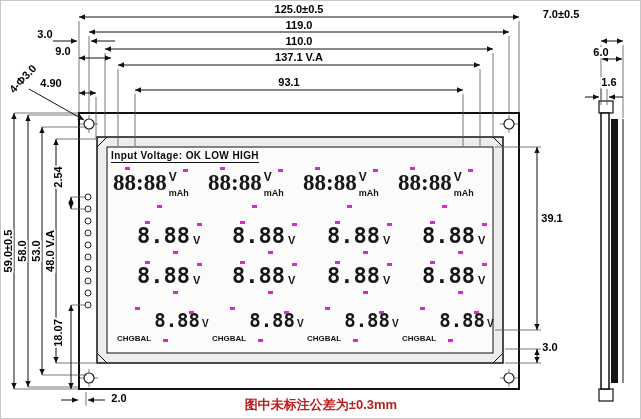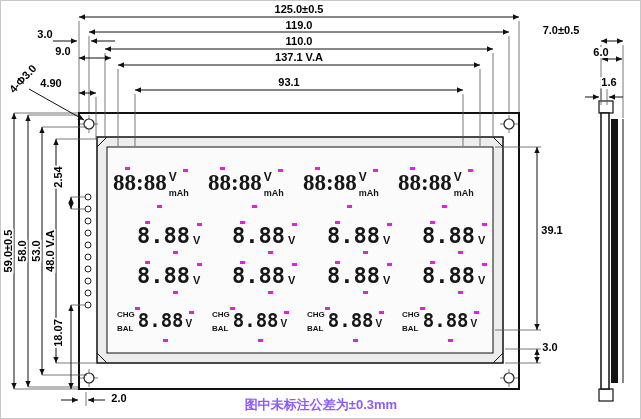--- a/index.html
+++ b/index.html
@@ -9,34 +9,34 @@
     border:1px solid #c8c8c8;box-sizing:border-box;
   }
   .layer{position:absolute;left:0;top:0;}
   
   .dl{position:absolute;transform:translateX(-50%);font-size:11px;font-weight:bold;
       color:#000;white-space:nowrap;line-height:1;background:#fff;padding:0 1px;}
   .dr{position:absolute;transform:translate(-50%,-50%) rotate(-90deg);font-size:11px;
       font-weight:bold;color:#000;white-space:nowrap;line-height:1;background:#fff;padding:0 1px;}
   .diag{transform:translate(-50%,-50%) rotate(-47deg);}
   .footer{position:absolute;transform:translateX(-50%);font-size:13px;font-weight:bold;
-      color:#8b5cf6;white-space:nowrap;line-height:1;}
+      color:#b91c1c;white-space:nowrap;line-height:1;}
   
   .lcd-header{position:absolute;left:110px;top:149px;font-size:10px;font-weight:bold;
       color:#0a0a0a;letter-spacing:.4px;border-bottom:1.5px solid #111;padding-bottom:1px;}
   .grp{position:absolute;display:flex;align-items:flex-start;color:#141414;}
   .dg{font-family:"DejaVu Sans Mono",monospace;font-weight:bold;line-height:1;color:#171717;}
   .r1 .dg{font-size:23px;font-family:Liberation Serif, serif;}
   .ustack{display:flex;flex-direction:column;margin-left:2px;font-weight:bold;}
   .r1 .ut{font-size:12px;line-height:1;}
   .r1 .ub{font-size:9px;line-height:1;margin-top:6px;}
   .r23 .dg{font-size:22px;}
   .r23 .uv{font-size:11px;font-weight:bold;margin-left:3px;margin-top:10px;line-height:1;}
-  .r4 .lstack{display:flex;flex-direction:column;justify-content:space-between;height:22px;
-      font-size:8px;font-weight:bold;margin-right:3px;line-height:1;}
+  .r4 .lstack{display:flex;flex-direction:row;justify-content:space-between;height:22px;
+      font-size:8px;font-weight:bold;margin-right:3px;line-height:1;margin-top:24px;}
   .r4 .dg{font-size:19px;}
   .r4 .uv{font-size:10px;font-weight:bold;margin-left:2px;margin-top:8px;line-height:1;}
   .mk{position:absolute;width:5px;height:3px;opacity:.85;}
 </style>
 </head>
 <body>
 
 <div class="stage">
 
   <svg class="layer" width="641" height="419" viewBox="0 0 641 419">
@@ -156,34 +156,35 @@
   </svg>
 
   <div class="dl" style="left:298px;top:3px">125.0±0.5</div>
   <div class="dl" style="left:298px;top:19px">119.0</div>
   <div class="dl" style="left:298px;top:35px">110.0</div>
   <div class="dl" style="left:298px;top:51px">137.1 V.A</div>
   <div class="dl" style="left:288px;top:76px">93.1</div>
   <div class="dl" style="left:44px;top:28px">3.0</div>
   <div class="dl" style="left:62px;top:45px">9.0</div>
   <div class="dl" style="left:50px;top:77px">4.90</div>
-  <div class="dl" style="left:560px;top:24px">7.0±0.5</div>
+  <div class="dl" style="left:560px;top:8px">7.0±0.5</div>
   <div class="dl" style="left:600px;top:46px">6.0</div>
   <div class="dl" style="left:608px;top:76px">1.6</div>
   <div class="dr diag" style="left:22px;top:78px">4-Φ3.0</div>
   <div class="dr" style="left:7px;top:250px">59.0±0.5</div>
   <div class="dr" style="left:21px;top:250px">58.0</div>
   <div class="dr" style="left:35px;top:250px">53.0</div>
   <div class="dr" style="left:49px;top:250px">48.0 V.A</div>
   <div class="dr" style="left:57px;top:176px">2.54</div>
   <div class="dr" style="left:57px;top:332px">18.07</div>
   <div class="dl" style="left:118px;top:392px">2.0</div>
-  <div class="dl" style="left:551px;top:224px">39.1</div>
+  <div class="dl" style="left:551px;top:212px">39.1</div>
   <div class="dl" style="left:549px;top:341px">3.0</div>
 
+  <div class="lcd-header">Input Voltage: OK LOW HIGH</div>
 
   <div class="grp r1" style="left:112px;top:170px">
     <span class="dg">88:88</span>
     <span class="ustack">
       <span class="ut">V</span>
       <span class="ub">mAh</span>
     </span>
   </div>
   <div class="grp r1" style="left:207px;top:170px">
     <span class="dg">88:88</span>

